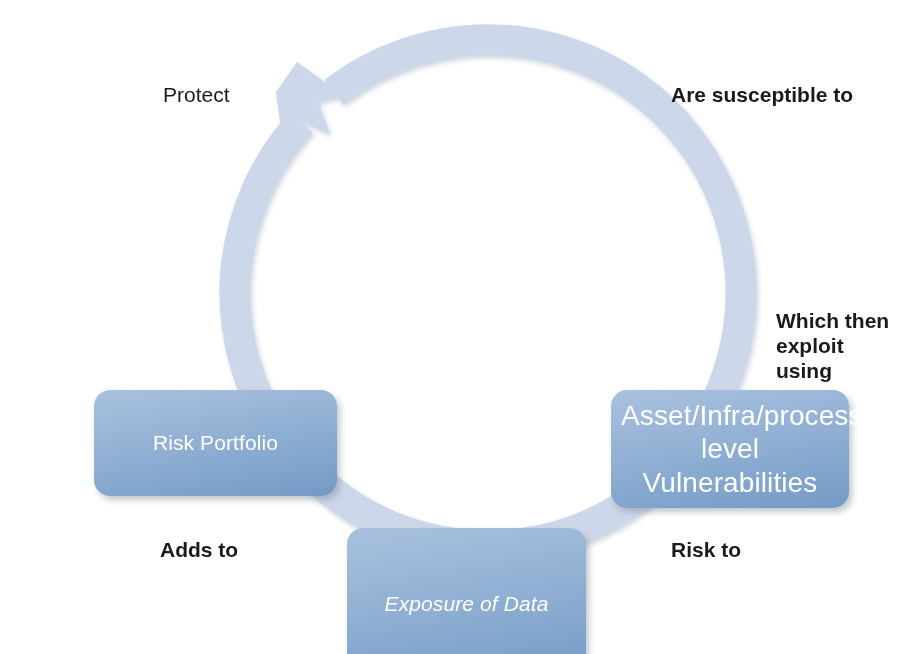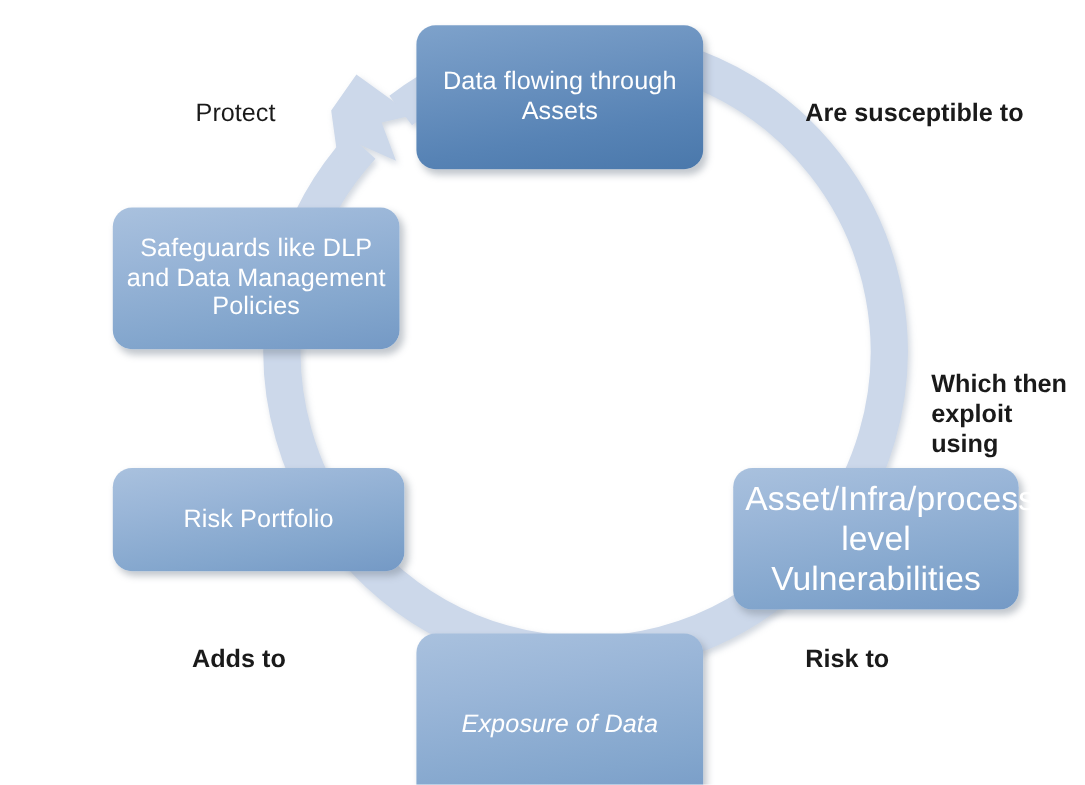--- a/index.html
+++ b/index.html
@@ -52,21 +52,21 @@
   
   .node.secondary {
     background: linear-gradient(170deg, #a9c1de 0%, #9ab6d8 30%, #83a6cd 72%, #7499c5 100%);
   }
 
   #node-data-flow      { left: 347px; top: 21px;  width: 239px; height: 120px; font-size: 21px; }
   #node-threats        { left: 608px; top: 173px; width: 238px; height: 118px; font-size: 21px; }
   #node-vulnerabilities{ left: 611px; top: 390px; width: 238px; height: 118px; font-size: 28px; }
   #node-exposure       { left: 347px; top: 528px; width: 239px; height: 152px; font-size: 21px;
                          border-bottom-left-radius: 0; border-bottom-right-radius: 0; font-style: italic; }
-  #node-risk           { left: 94px;  top: 390px; width: 243px; height: 86px; font-size: 21px; }
+  #node-risk           { left: 94px;  top: 390px; width: 243px; height: 106px; font-size: 21px; }
   #node-safeguards     { left: 94px;  top: 173px; width: 239px; height: 118px; font-size: 21px; }
 
   .connector {
     position: absolute;
     z-index: 2;
     color: #1a1a1a;
     font-size: 21px;
     line-height: 1.2;
     white-space: pre-line;
     font-weight: normal;
@@ -97,40 +97,34 @@
                A 255 255 0 1 1 289 101
                L 289 101" transform="rotate(0 466 340)" fill="none" stroke="#ccd8ea" stroke-width="31" stroke-linecap="butt" style="display:none"></path>
 
       <path d="M 272 147
                A 253 253 0 1 0 300 113" fill="none" stroke="#ccd8ea" stroke-width="31" stroke-linecap="butt" transform="rotate(8 466 345)"></path>
 
       <polygon points="297,62 344,96 318,102 330,134 296,119 283,143 276,92" fill="#ccd8ea"></polygon>
     </g>
   </svg>
 
-  <div class="node primary" id="node-data-flow">
-    <span class="node-label">Data flowing through Assets</span>
-  </div>
 
 
   <div class="node secondary" id="node-vulnerabilities">
     <span class="node-label">Asset/Infra/process level Vulnerabilities</span>
   </div>
 
   <div class="node secondary" id="node-exposure">
     <span class="node-label">Exposure of Data</span>
   </div>
 
   <div class="node secondary" id="node-risk">
     <span class="node-label">Risk Portfolio</span>
   </div>
 
-  <div class="node secondary" id="node-safeguards">
-    <span class="node-label" style="padding: 0px 6px;">Safeguards like DLP and Data Management Policies</span>
-  </div>
 
   <div class="connector" id="label-protect">Protect</div>
 
   <div class="connector bold" id="label-susceptible">Are susceptible to</div>
 
   <div class="connector bold" id="label-exploit" style="width: 118px;">Which then exploit using</div>
 
   <div class="connector bold" id="label-leads">Risk to</div>
 
   <div class="connector bold" id="label-adds">Adds to</div>

